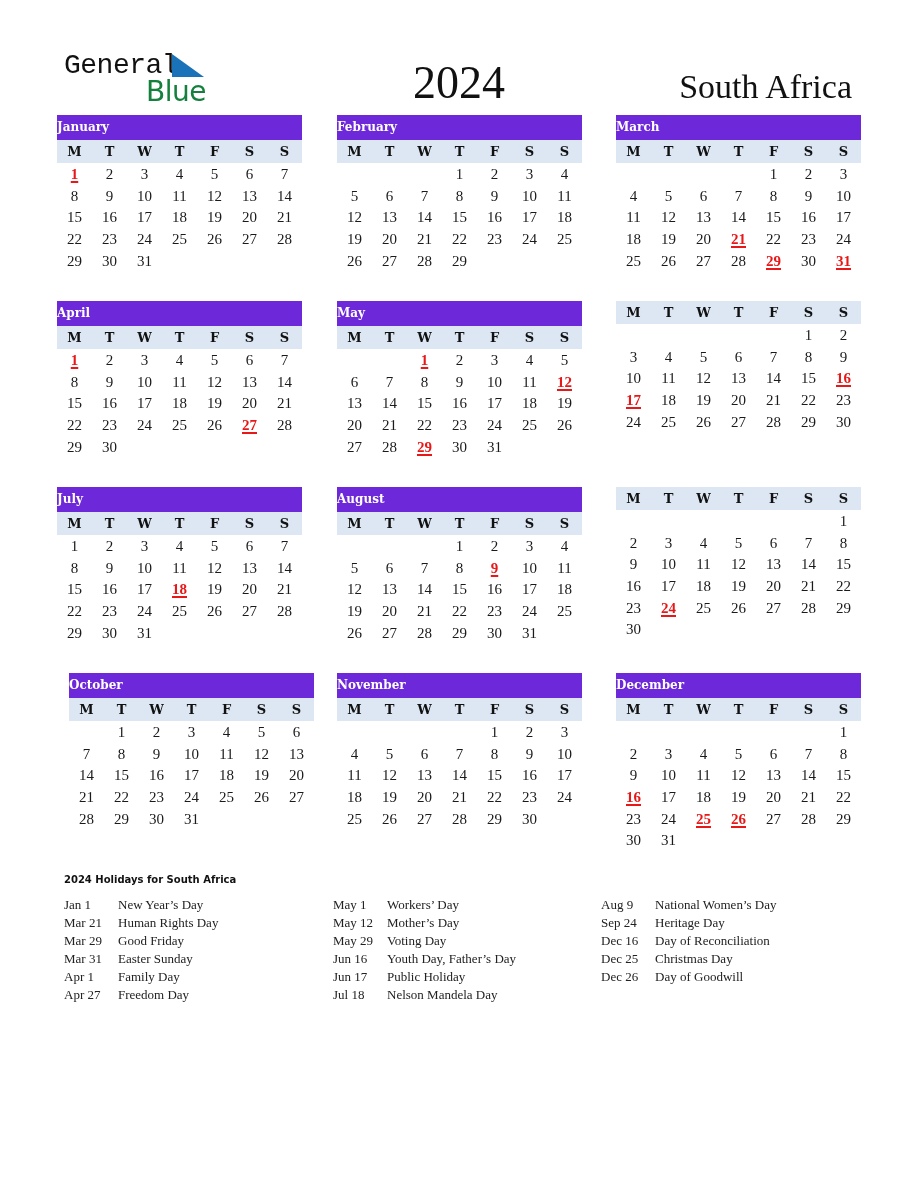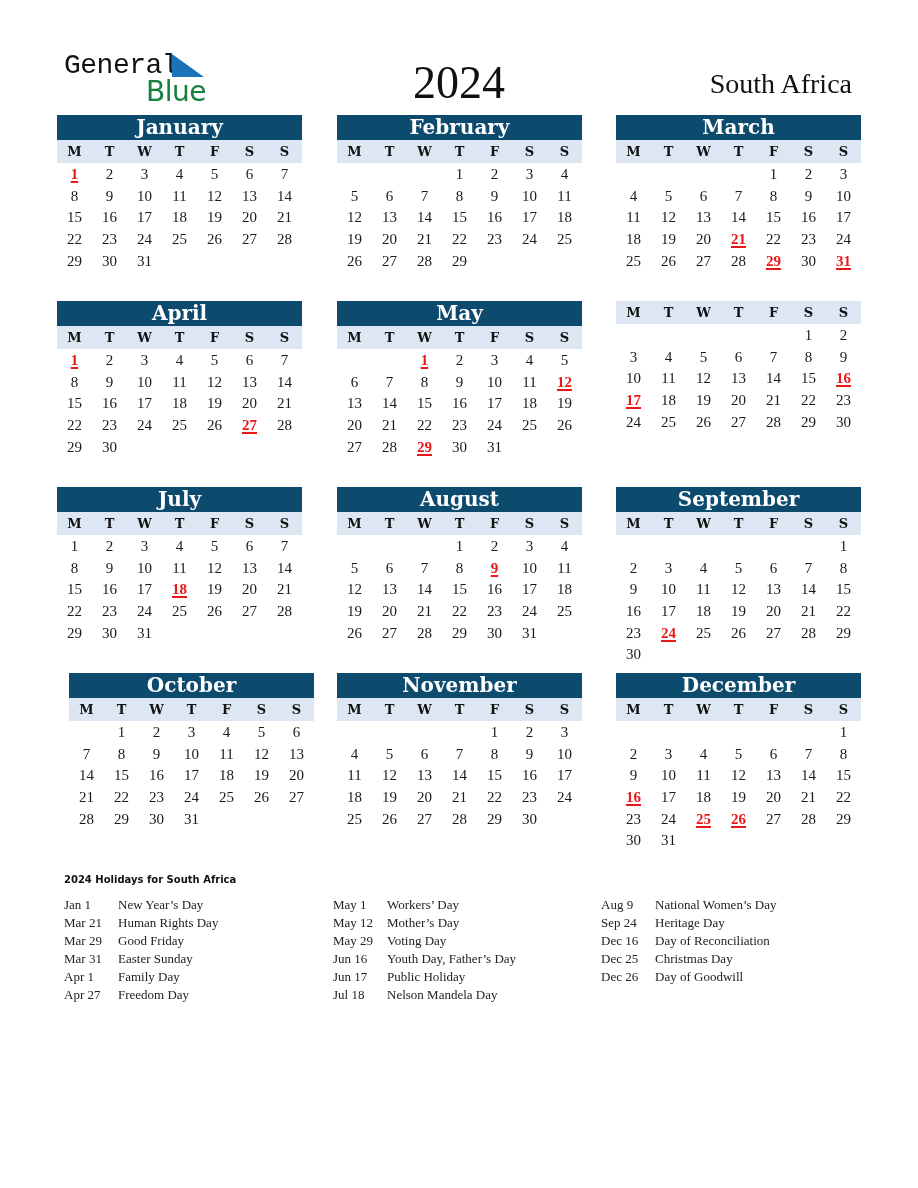--- a/index.html
+++ b/index.html
@@ -2,23 +2,23 @@
 <html><head>
 <meta charset="utf-8">
 <style>
   html,body{margin:0;padding:0;background:#ffffff;}
   body{width:918px;height:1188px;position:relative;overflow:hidden;font-family:"DejaVu Serif","Liberation Serif",serif;color:#1a1a1a;}
   .logo{position:absolute;left:64px;top:50px;width:150px;height:60px;}
   .logo .general{position:absolute;left:0;top:0;font-family:Liberation Mono, monospace;font-size:28px;color:#111;letter-spacing:-0.5px;}
   .logo .blue{position:absolute;left:82px;top:25px;font-family:"DejaVu Sans","Liberation Sans",sans-serif;font-size:28px;color:#15803d;letter-spacing:-0.5px;}
   .logo .tri{position:absolute;left:108px;top:4px;width:0;height:0;border-bottom:23px solid #1a72b8;border-right:32px solid transparent;}
   .year{position:absolute;left:0;width:918px;top:56px;text-align:center;font-family:"Liberation Serif","DejaVu Serif",serif;font-size:46px;color:#111;}
-  .country{position:absolute;right:66px;top:68px;font-family:"Liberation Serif","DejaVu Serif",serif;font-size:28px;color:#111;}
+  .country{position:absolute;right:66px;top:68px;font-family:"Liberation Serif","DejaVu Serif",serif;font-size:34px;color:#111;}
   .month{position:absolute;width:245px;}
-  .mhead{height:25px;background:#0c4a6e;color:#fff;text-align:center;font-family:"DejaVu Serif",serif;font-weight:bold;font-size:20px;line-height:25px;}
+  .mhead{height:25px;background:#6d28d9;color:#fff;font-family:"DejaVu Serif",serif;font-weight:bold;font-size:12px;line-height:25px;}
   .dow{display:grid;grid-template-columns:repeat(7,1fr);height:23px;background:#dce7f3;}
   .dow span{text-align:center;font-family:"DejaVu Serif",serif;font-weight:bold;font-size:13px;line-height:23px;color:#111;}
   .days{display:grid;grid-template-columns:repeat(7,1fr);grid-auto-rows:21.7px;padding-top:1px;}
   .days span{text-align:center;font-family:"Liberation Serif","DejaVu Serif",serif;font-size:15px;line-height:21.7px;color:#1a1a1a;}
   .days span.hol{color:#e81818;font-weight:bold;text-decoration:underline;text-decoration-thickness:2px;text-underline-offset:2px;}
   .hol-title{position:absolute;left:64px;top:874px;font-family:"DejaVu Sans","Liberation Sans",sans-serif;font-weight:bold;font-size:10px;color:#111;}
   .hcol{position:absolute;top:897px;}
   .hrow{height:18px;font-family:"Liberation Serif","DejaVu Serif",serif;font-size:13px;color:#222;white-space:nowrap;}
   .hrow .d{display:inline-block;width:54px;}
 </style>
@@ -400,21 +400,20 @@
         <span class="">25</span>
         <span class="">26</span>
         <span class="">27</span>
         <span class="">28</span>
         <span class="">29</span>
         <span class="">30</span>
         <span class="">31</span>
       </div>
     </div>
     <div class="month" style="left: 616px; top: 487px;">
-      <div class="mhead">September</div>
       <div class="dow">
         <span>M</span>
         <span>T</span>
         <span>W</span>
         <span>T</span>
         <span>F</span>
         <span>S</span>
         <span>S</span>
       </div>
       <div class="days">

